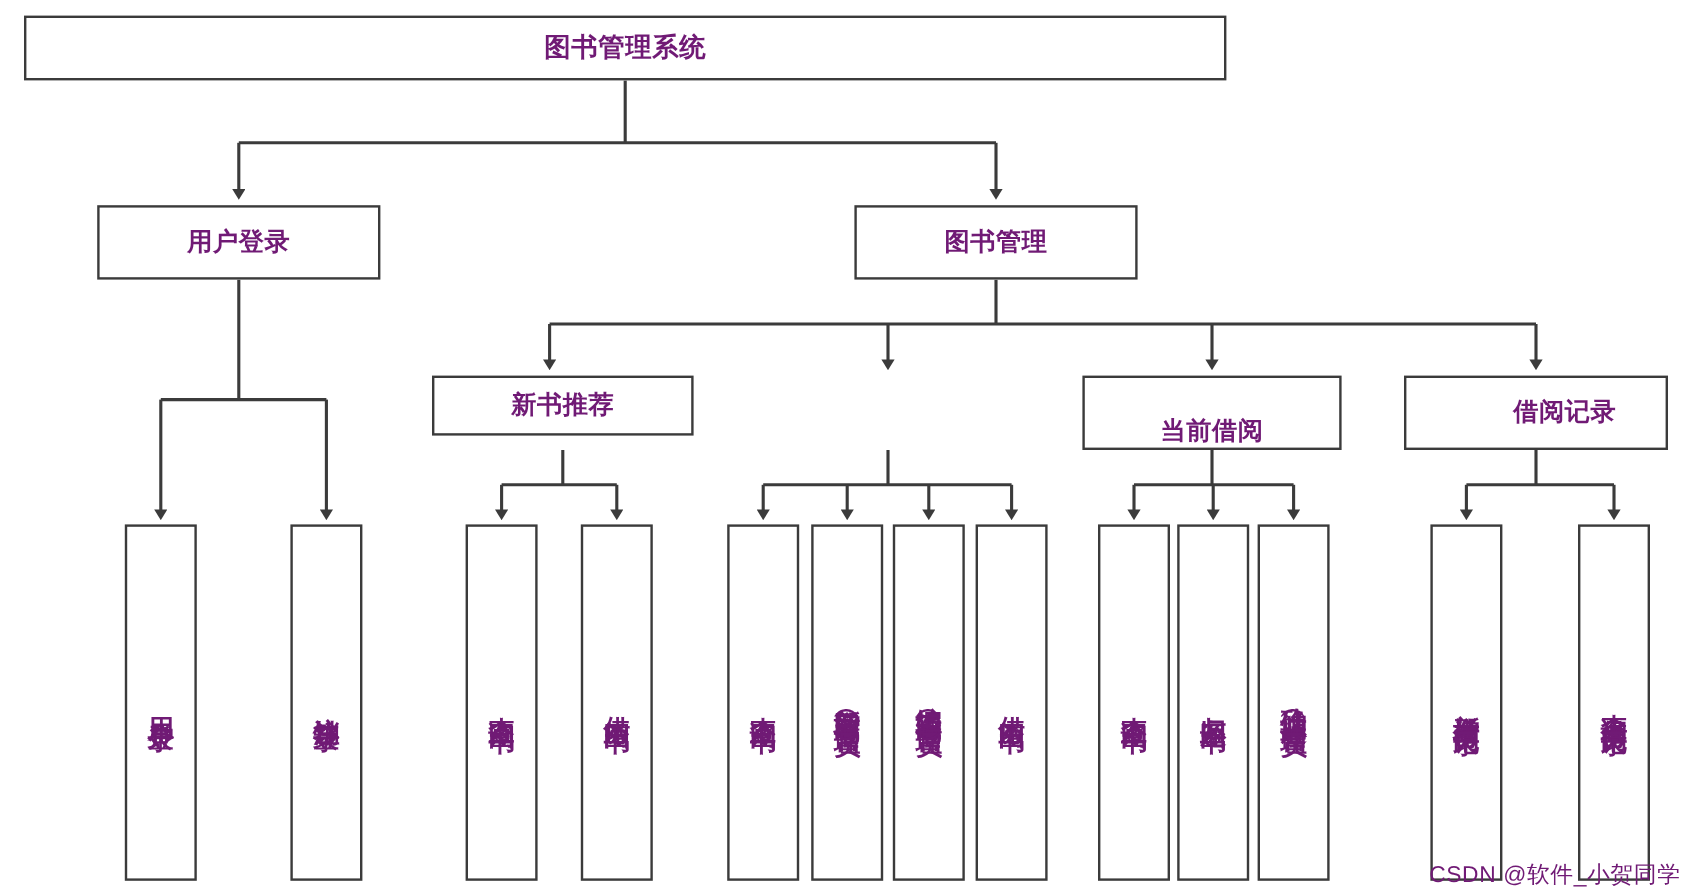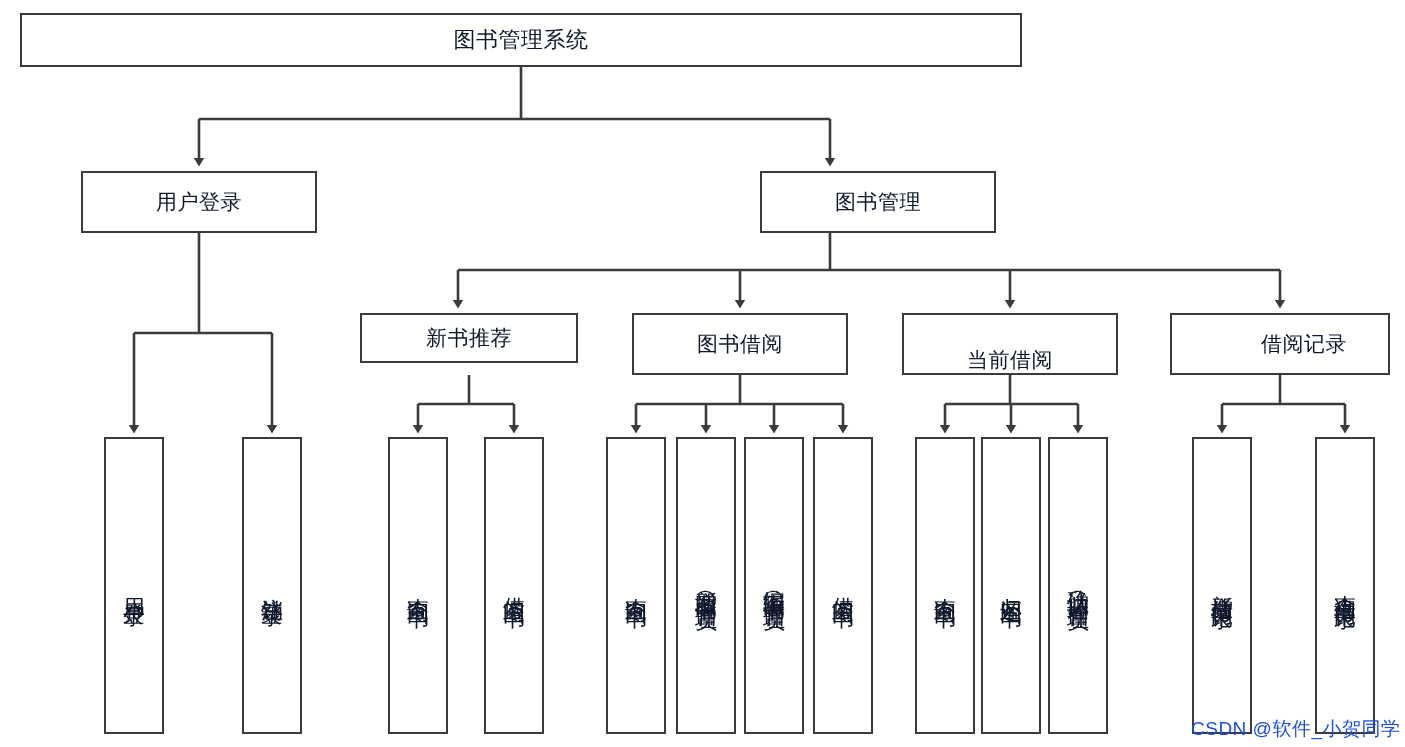--- a/index.html
+++ b/index.html
@@ -27,21 +27,22 @@
     pointer-events: none;
   }
   .node {
     position: absolute;
     box-sizing: border-box;
     border: 2px solid #3b3b3b;
     background: #ffffff;
     display: flex;
     align-items: center;
     justify-content: center;
-    color: #0f172a;
+    color: #701a75;
+    font-weight: bold;
   }
   .node .lbl {
     display: block;
     text-align: center;
     line-height: 1.18;
     white-space: pre;
   }
   .node.horiz .lbl {
     font-size: 21px;
     letter-spacing: 0.5px;
@@ -60,21 +61,21 @@
     font-size: 22px;
     letter-spacing: 3px;
     line-height: 1.1;
     max-height: 268px;
   }
   .watermark {
     position: absolute;
     left: 1191px;
     top: 716px;
     font-size: 19px;
-    color: #1d4ed8;
+    color: #701a75;
     letter-spacing: 0.5px;
     white-space: nowrap;
     user-select: none;
   }
 </style>
 </head>
 <body>
 
 <div id="canvas">
 
@@ -128,30 +129,27 @@
     </g>
   </svg>
 
   <div class="node root" style="left:20px; top:13px; width:1002px; height:54px;">
     <span class="lbl">图书管理系统</span>
   </div>
 
   <div class="node horiz" style="left:81px; top:171px; width:236px; height:62px;">
     <span class="lbl">用户登录</span>
   </div>
-  <div class="node horiz" style="left:712px; top:171px; width:236px; height:62px;margin-left:48px;">
+  <div class="node horiz" style="left:712px; top:171px; width:236px; height:62px;">
     <span class="lbl">图书管理</span>
   </div>
 
   <div class="node horiz" style="left:360px; top:313px; width:218px; height:50px;">
     <span class="lbl">新书推荐</span>
   </div>
-  <div class="node horiz" style="left:632px; top:313px; width:216px; height:62px;">
-    <span class="lbl">图书借阅</span>
-  </div>
   <div class="node horiz" style="left:902px; top:313px; width:216px; height:62px;align-items:flex-end;">
     <span class="lbl">当前借阅</span>
   </div>
   <div class="node horiz" style="left:1170px; top:313px; width:220px; height:62px;padding-left:48px;">
     <span class="lbl">借阅记录</span>
   </div>
 
   <div class="node vert" style="left:104px; top:437px; width:60px; height:297px;">
     <span class="lbl">用户登录</span>
   </div>

